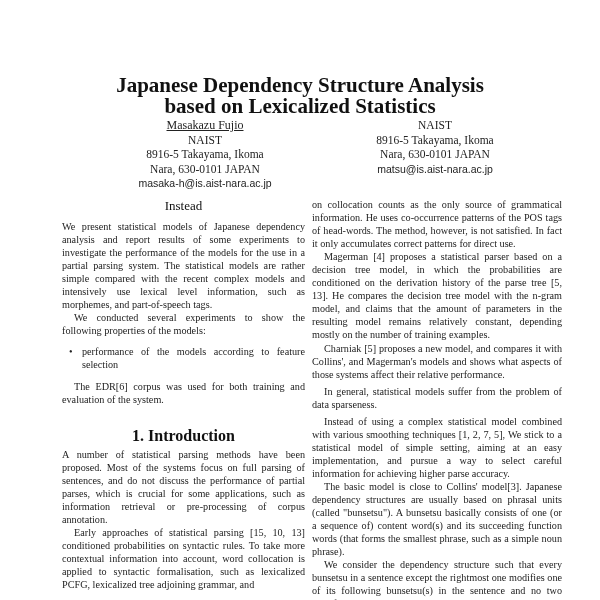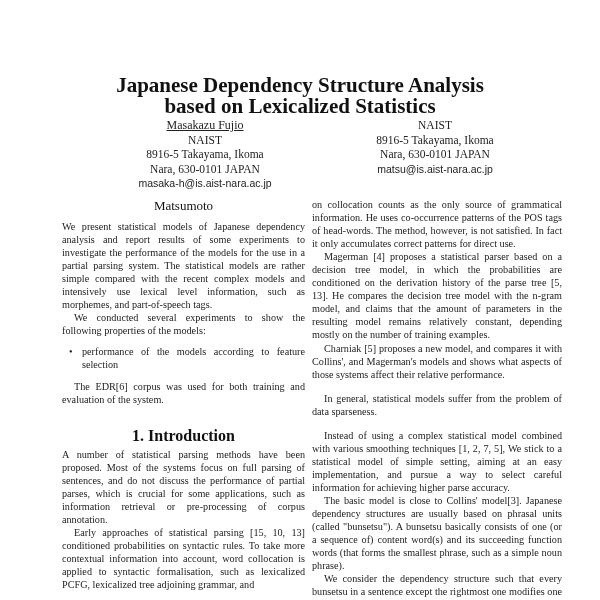--- a/index.html
+++ b/index.html
@@ -18,21 +18,21 @@
          font-size: 10.2px; line-height: 13.05px; color: #222; text-align: justify; }
   .col.left { left: 62px; }
   .col.right { left: 312px; width: 250px; }
   .sec-title { text-align: center; font-size: 13px; line-height: 16px; margin: 0 0 6px 0; color: #111; }
   .sec-title.intro { font-size: 16px; font-weight: bold; margin: 22px 0 4px 0; }
   p { margin: 0; }
   p.ind { text-indent: 12px; }
   ul { margin: 8px 0 8px 0; padding-left: 20px; list-style: none; }
   li { position: relative; margin-bottom: 8px; }
   li::before { content: "\2022"; position: absolute; left: -13px; }
-  .gap { margin-top: 11px; }
+  .gap { margin-top: 4px; }
 </style>
 </head>
 <body>
 
 <div class="page">
 
   <div class="title">
     <div>Japanese Dependency Structure Analysis</div>
     <div>based on Lexicalized Statistics</div>
   </div>
@@ -46,21 +46,21 @@
   </div>
 
   <div class="author a2">
     <div>NAIST</div>
     <div>8916-5 Takayama, Ikoma</div>
     <div>Nara, 630-0101 JAPAN</div>
     <div class="email">matsu@is.aist-nara.ac.jp</div>
   </div>
 
   <div class="col left">
-    <div class="sec-title">Matsumoto</div>
+    <div class="sec-title">Instead</div>
     <p>We present statistical models of Japanese dependency analysis and report results of some experiments to investigate the performance of the models for the use in a partial parsing system. The statistical models are rather simple compared with the recent complex models and intensively use lexical level information, such as morphemes, and part-of-speech tags.</p>
     <p class="ind">We conducted several experiments to show the following properties of the models:</p>
     <ul>
       <li>performance of the models according to feature selection</li>
     </ul>
     <p class="ind">The EDR[6] corpus was used for both training and evaluation of the system.</p>
 
     <div class="sec-title intro">1.  Introduction</div>
     <p>A number of statistical parsing methods have been proposed. Most of the systems focus on full parsing of sentences, and do not discuss the performance of partial parses, which is crucial for some applications, such as information retrieval or pre-processing of corpus annotation.</p>
     <p class="ind">Early approaches of statistical parsing [15, 10, 13] conditioned probabilities on syntactic rules. To take more contextual information into account, word collocation is applied to syntactic formalisation, such as lexicalized PCFG, lexicalized tree adjoining grammar, and</p>

